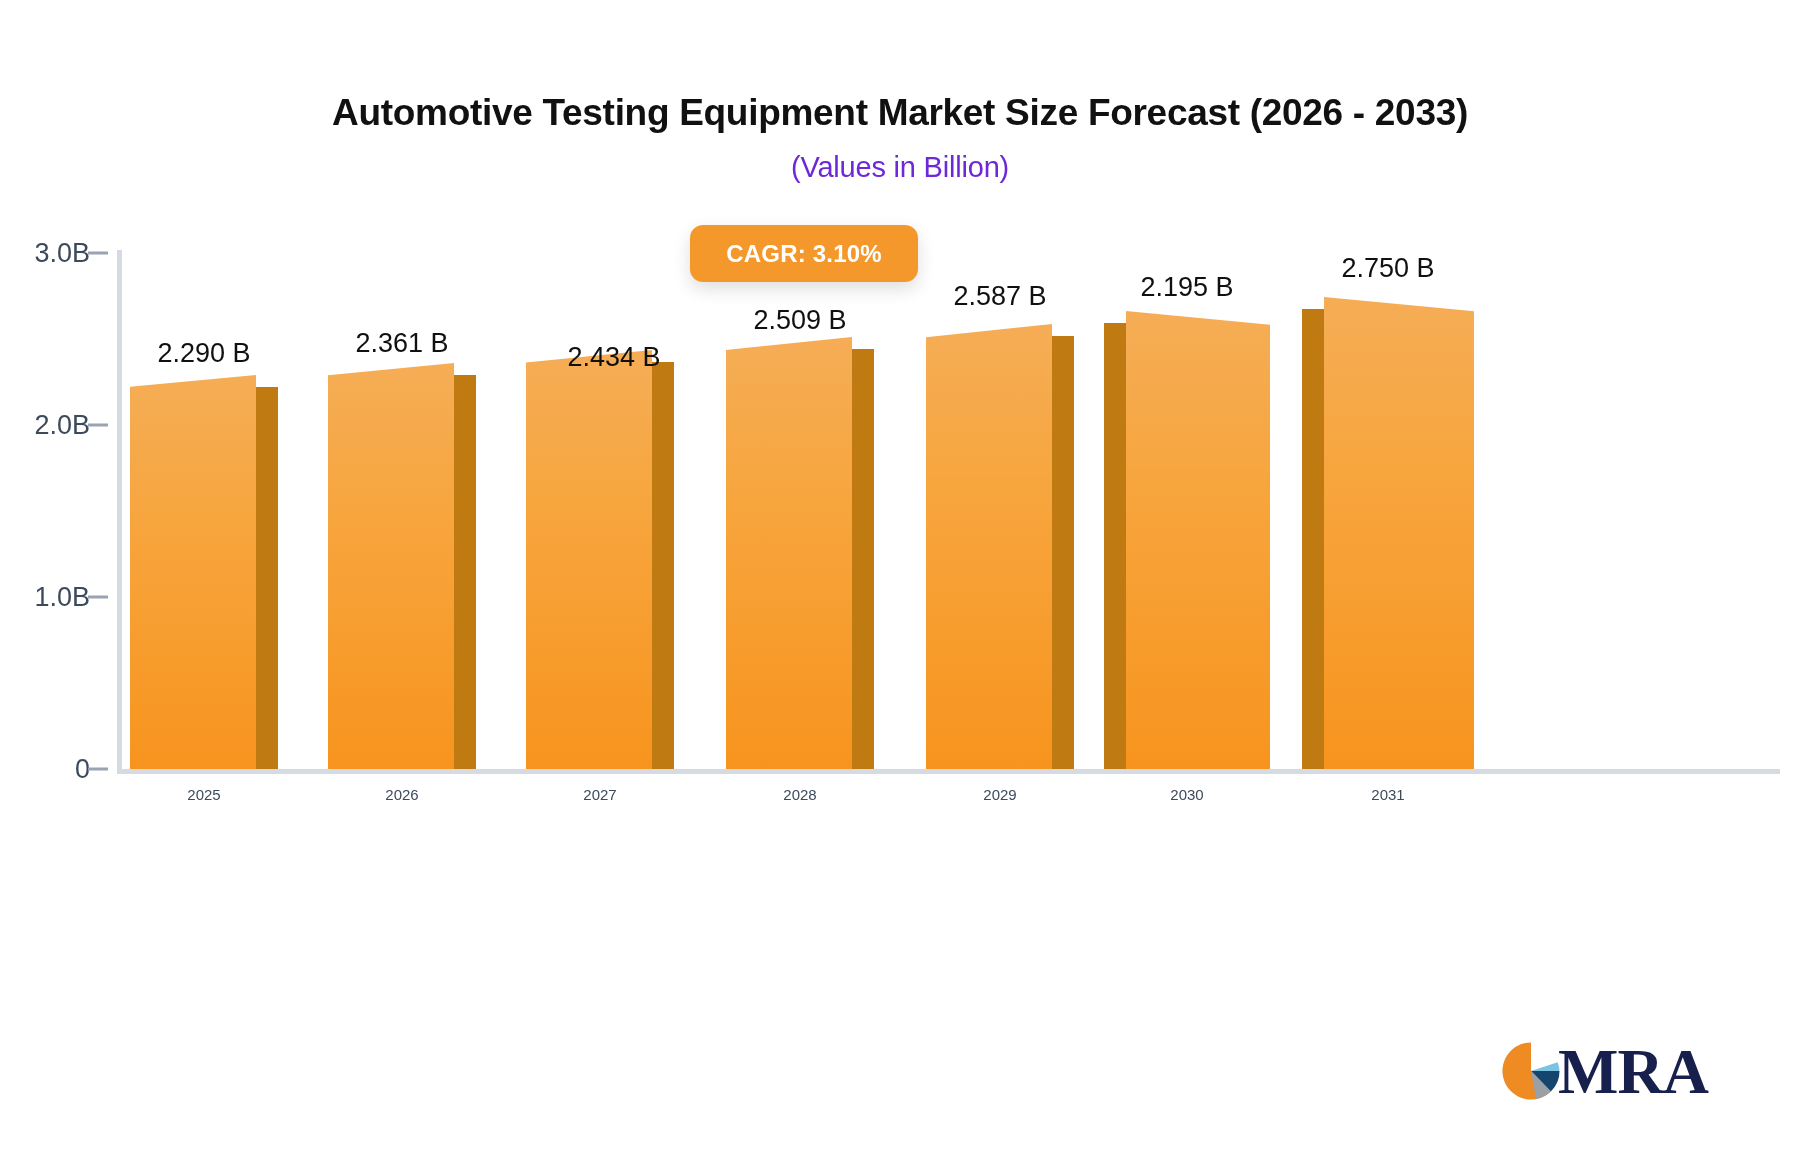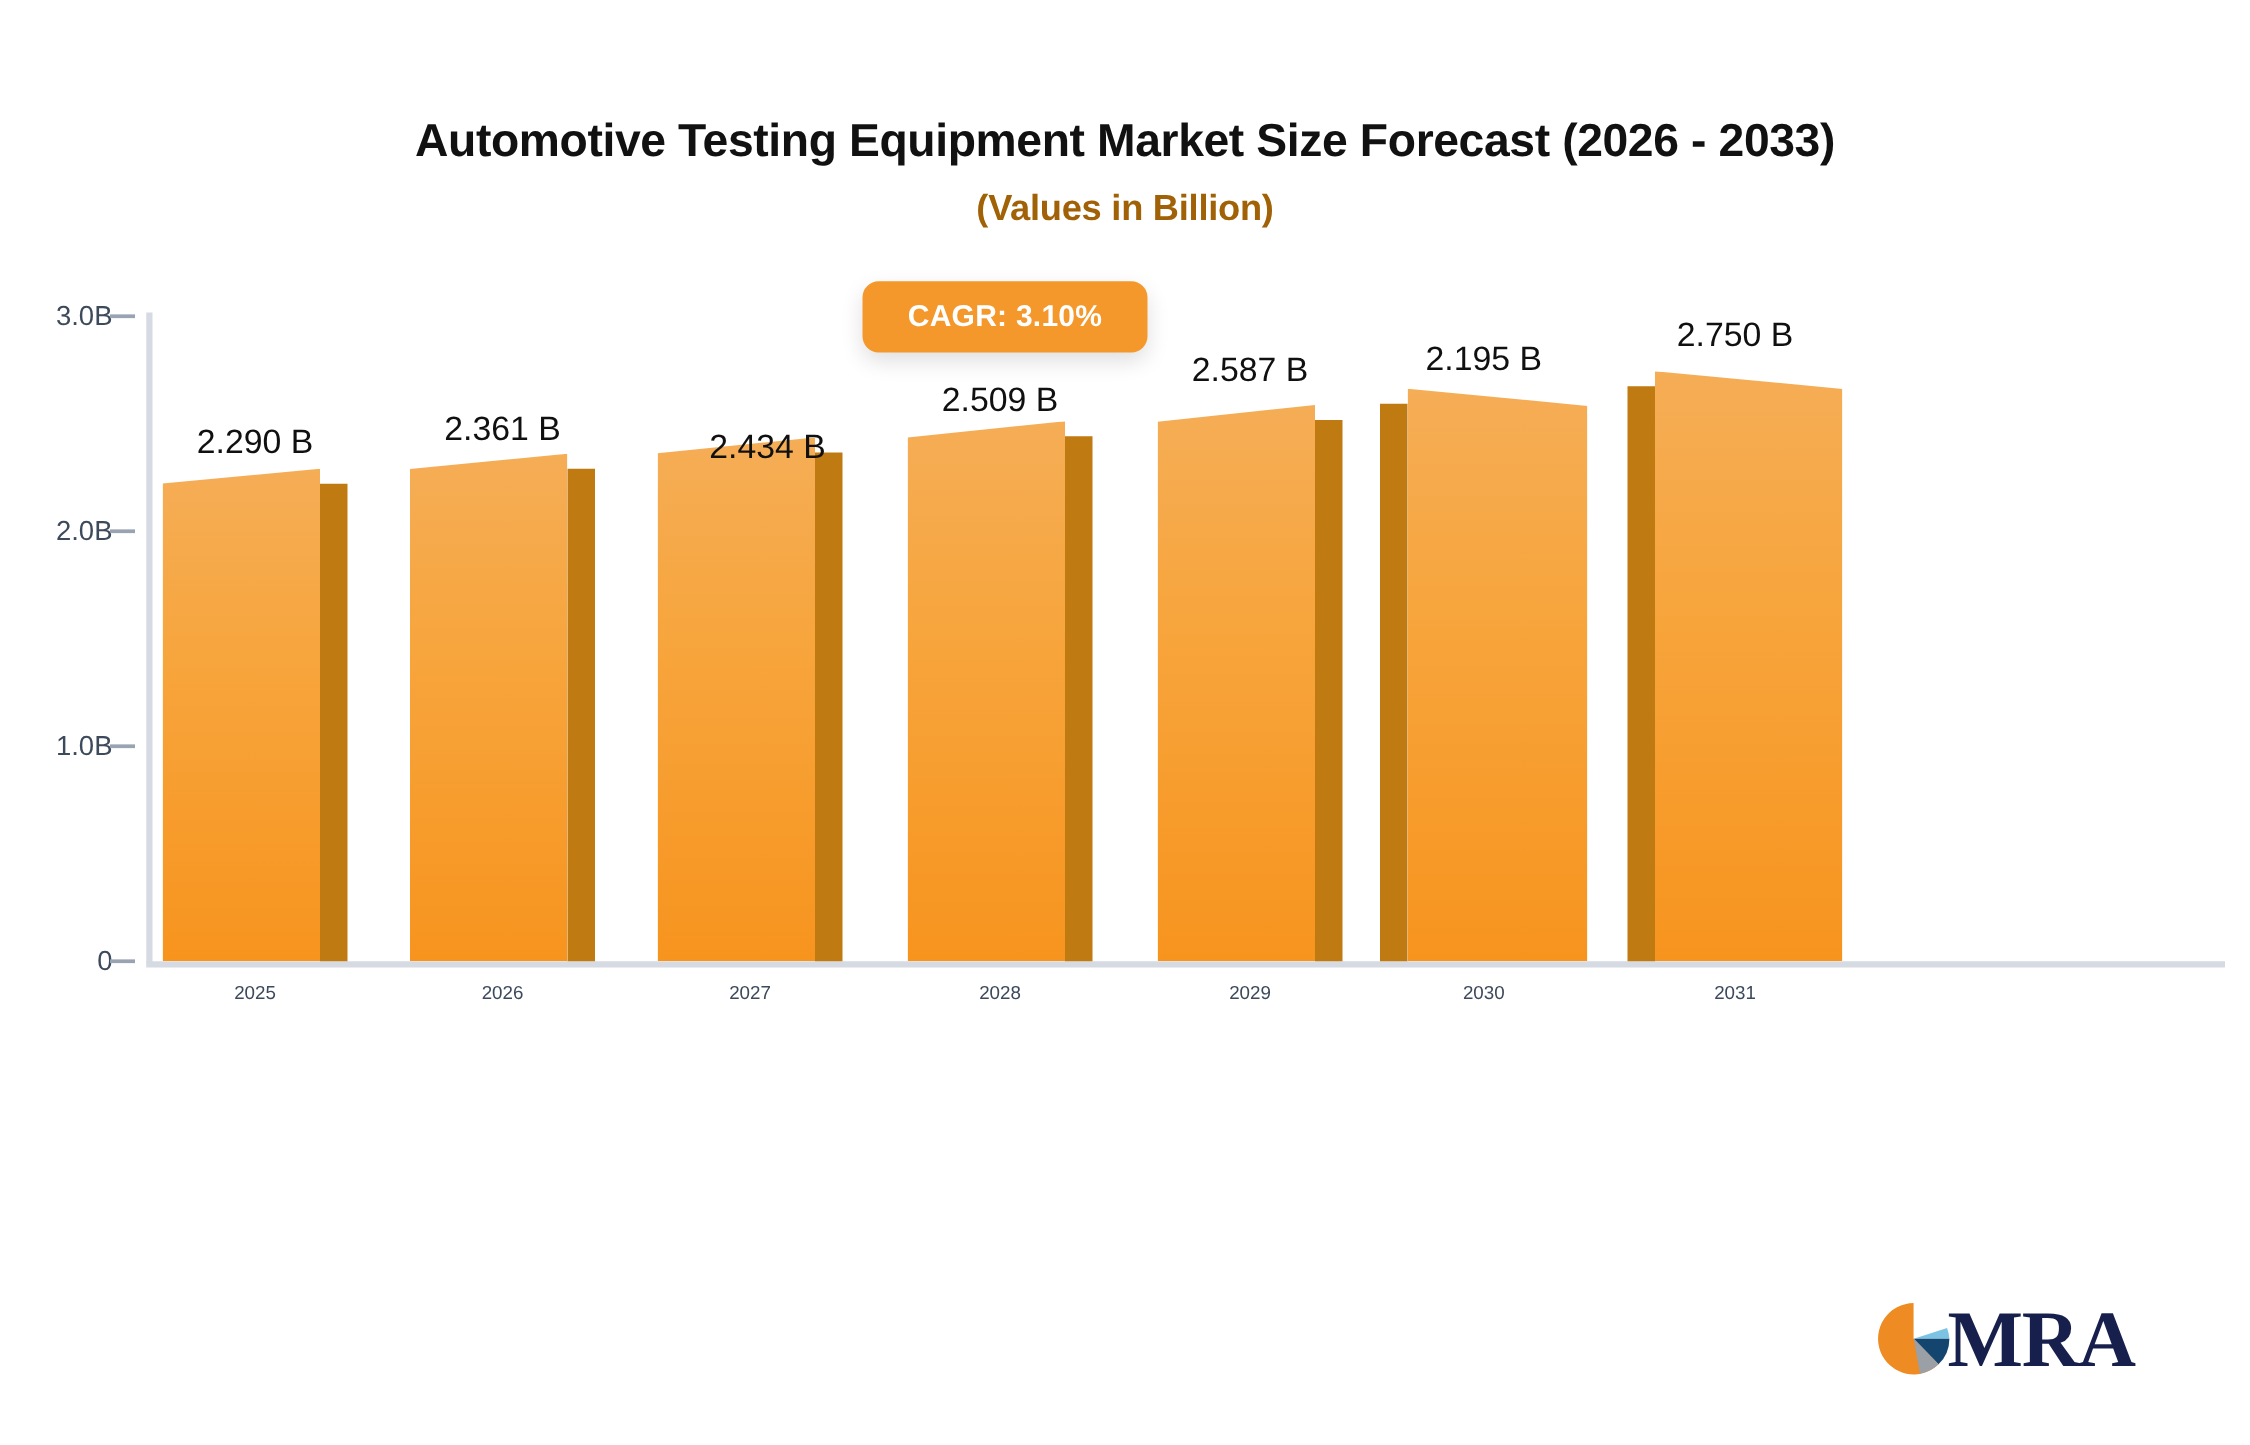--- a/index.html
+++ b/index.html
@@ -33,40 +33,40 @@
     font-size: 37px;
     font-weight: bold;
     color: #111111;
     letter-spacing: -0.3px;
     line-height: 1.15;
     white-space: nowrap;
   }
   #chart-subtitle {
     margin-top: 16px;
     font-size: 29px;
-    font-weight: bold;
-    color: #a16207;
+    font-weight: normal;
+    color: #6d28d9;
     letter-spacing: -0.2px;
   }
 
   
   #plot {
     position: absolute;
     left: 0;
     top: 0;
     width: 1800px;
     height: 1156px;
   }
 
   
   .ytick-label {
     position: absolute;
     right: 1710px;
     transform: translateY(-50%);
-    font-size: 22px;
+    font-size: 27px;
     color: #3d4a5c;
     text-align: right;
     white-space: nowrap;
   }
   .ytick-dash {
     position: absolute;
     width: 20px;
     height: 3px;
     background: #9aa3b2;
     transform: translateY(-50%);

